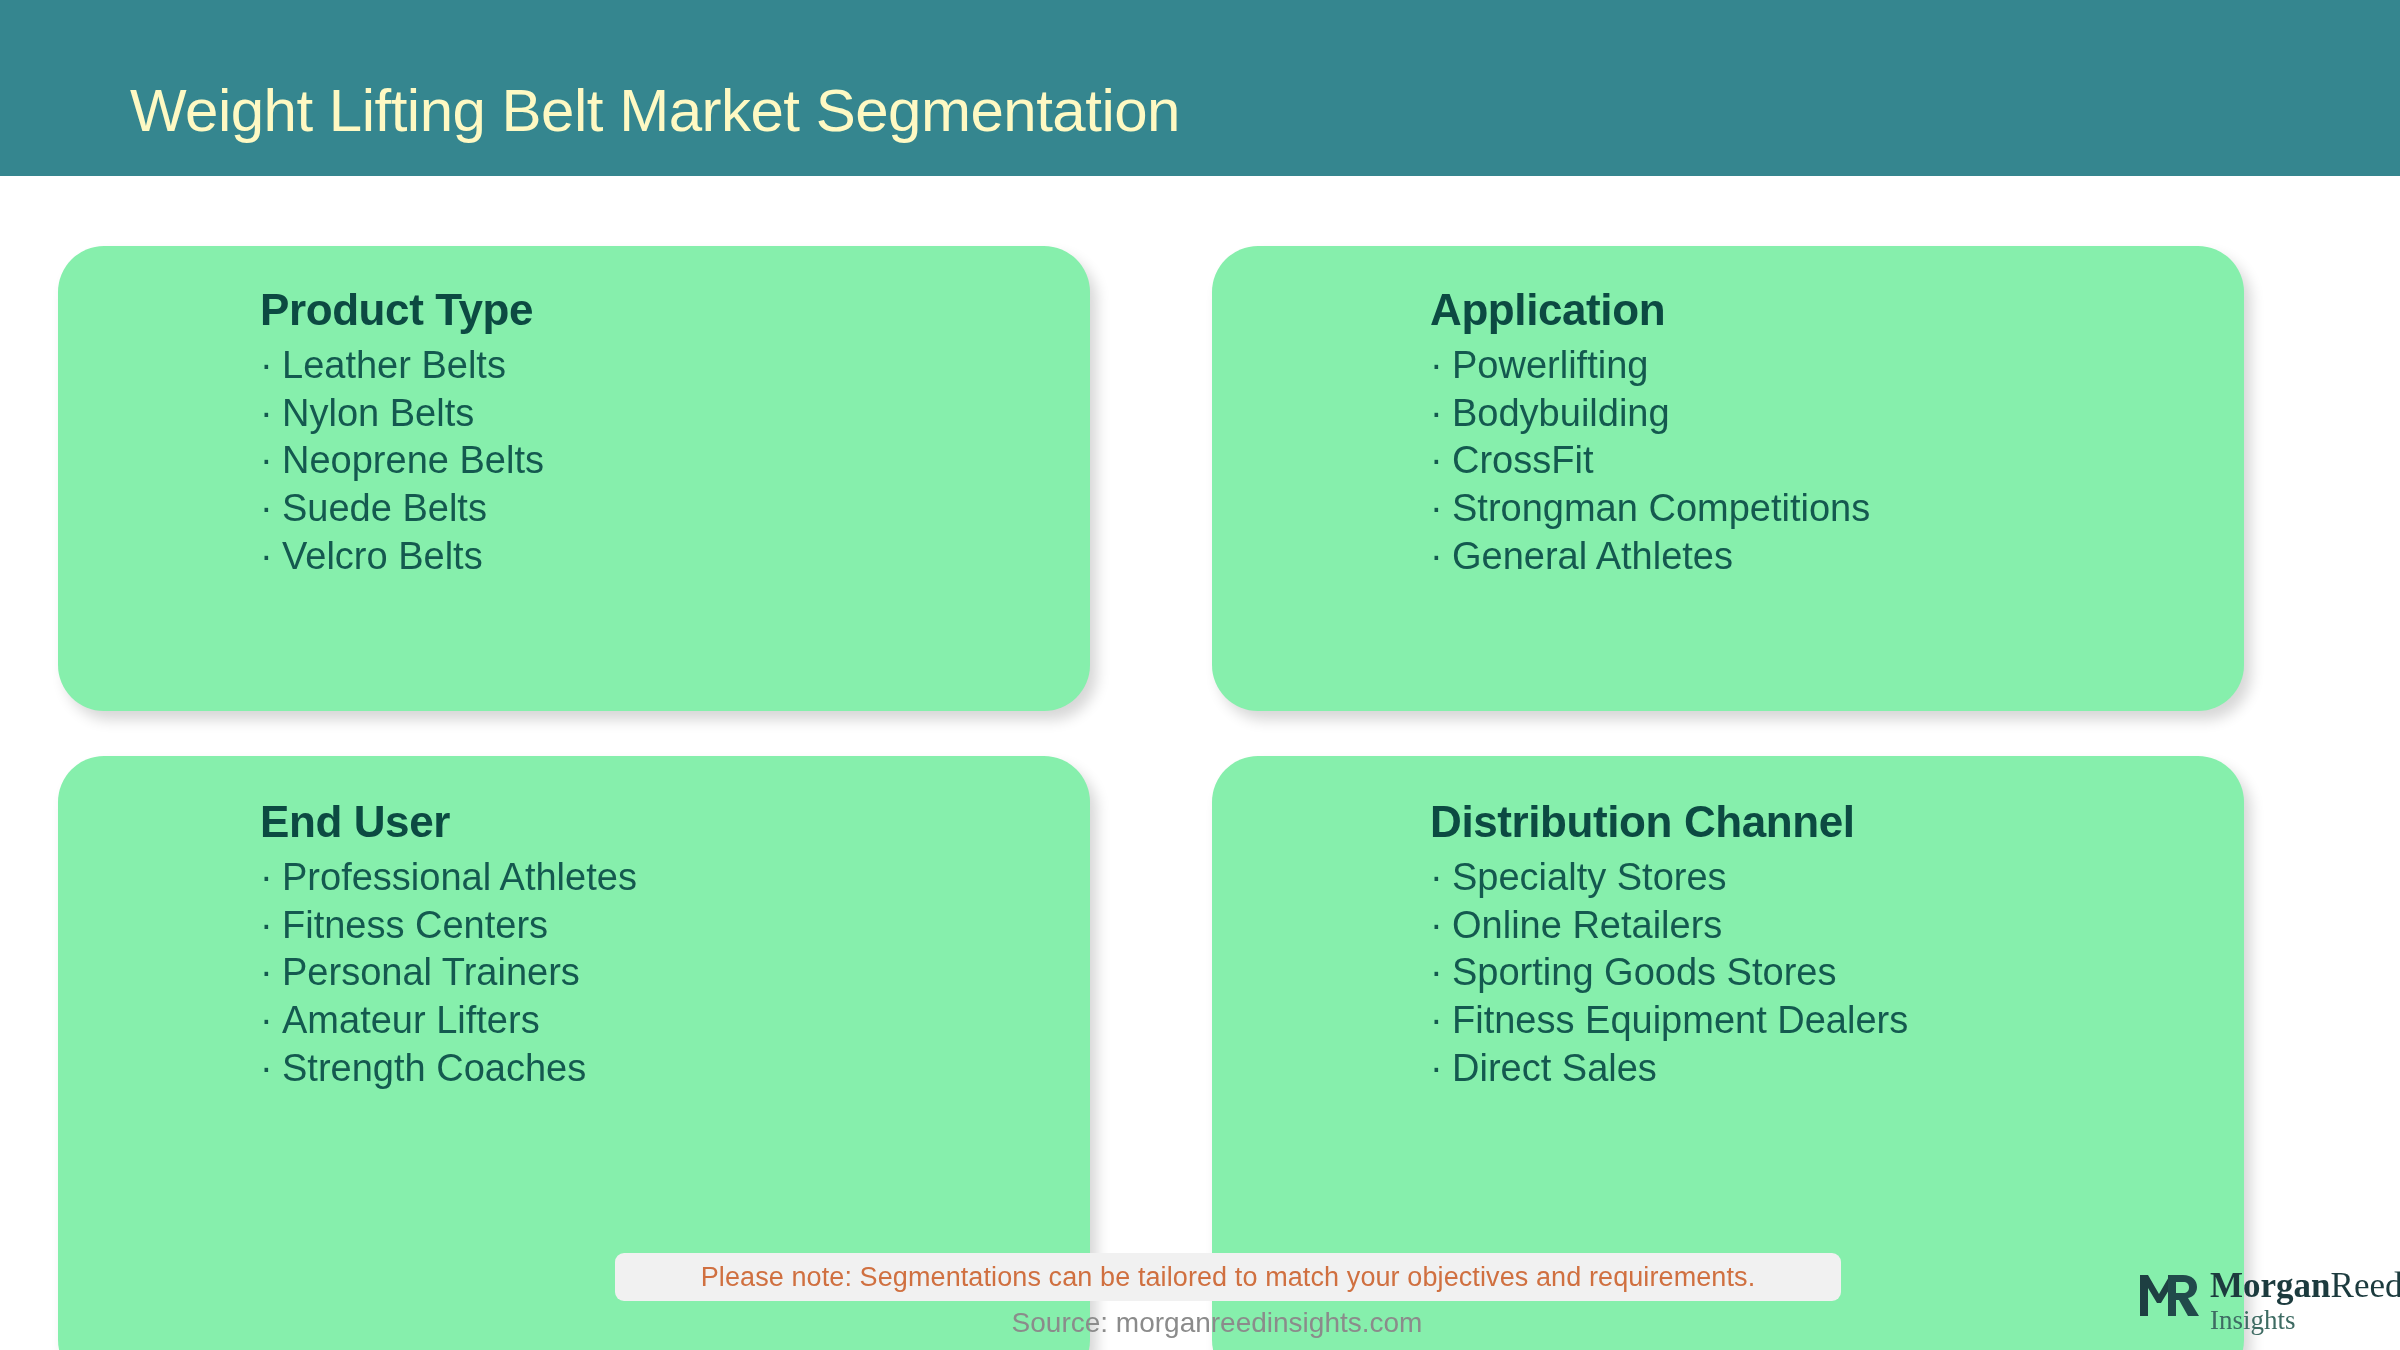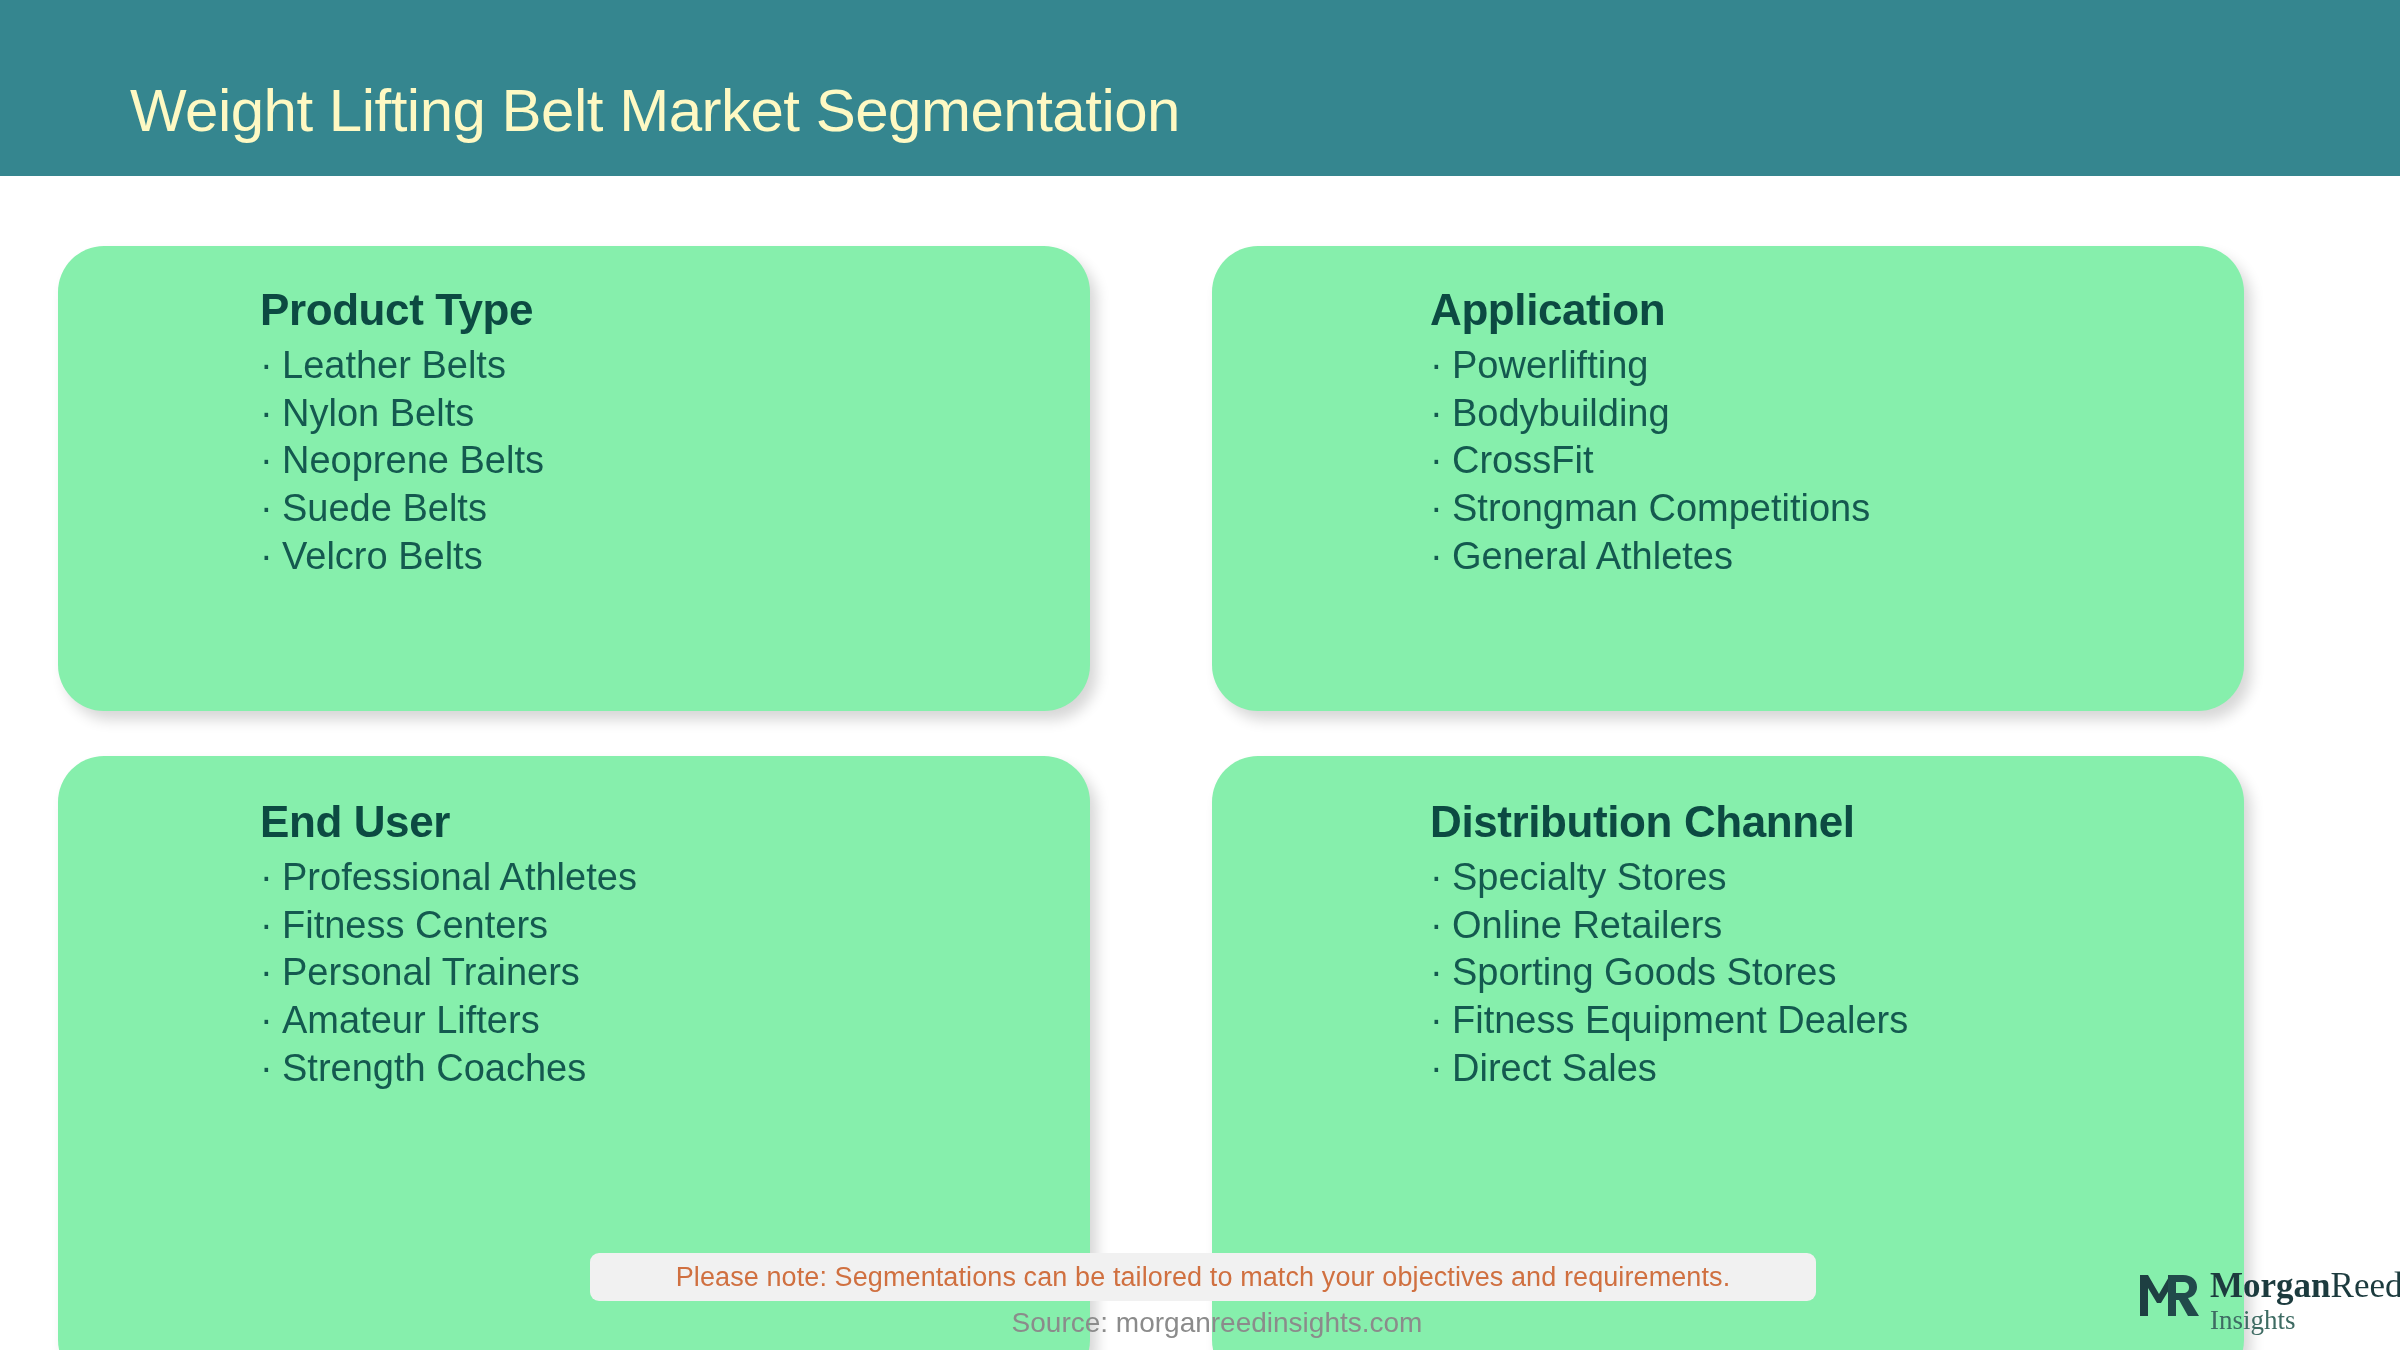--- a/index.html
+++ b/index.html
@@ -99,21 +99,21 @@
     left: 0;
     top: 0;
     font-size: 38px;
     line-height: 1.255;
     color: #14594f;
   }
 
   
   .footer-note {
     position: absolute;
-    left: 590px;
+    left: 615px;
     top: 1253px;
     width: 1226px;
     height: 48px;
     background: #f1f1f1;
     border-radius: 9px;
     display: flex;
     align-items: center;
     justify-content: center;
     box-sizing: border-box;
   }

